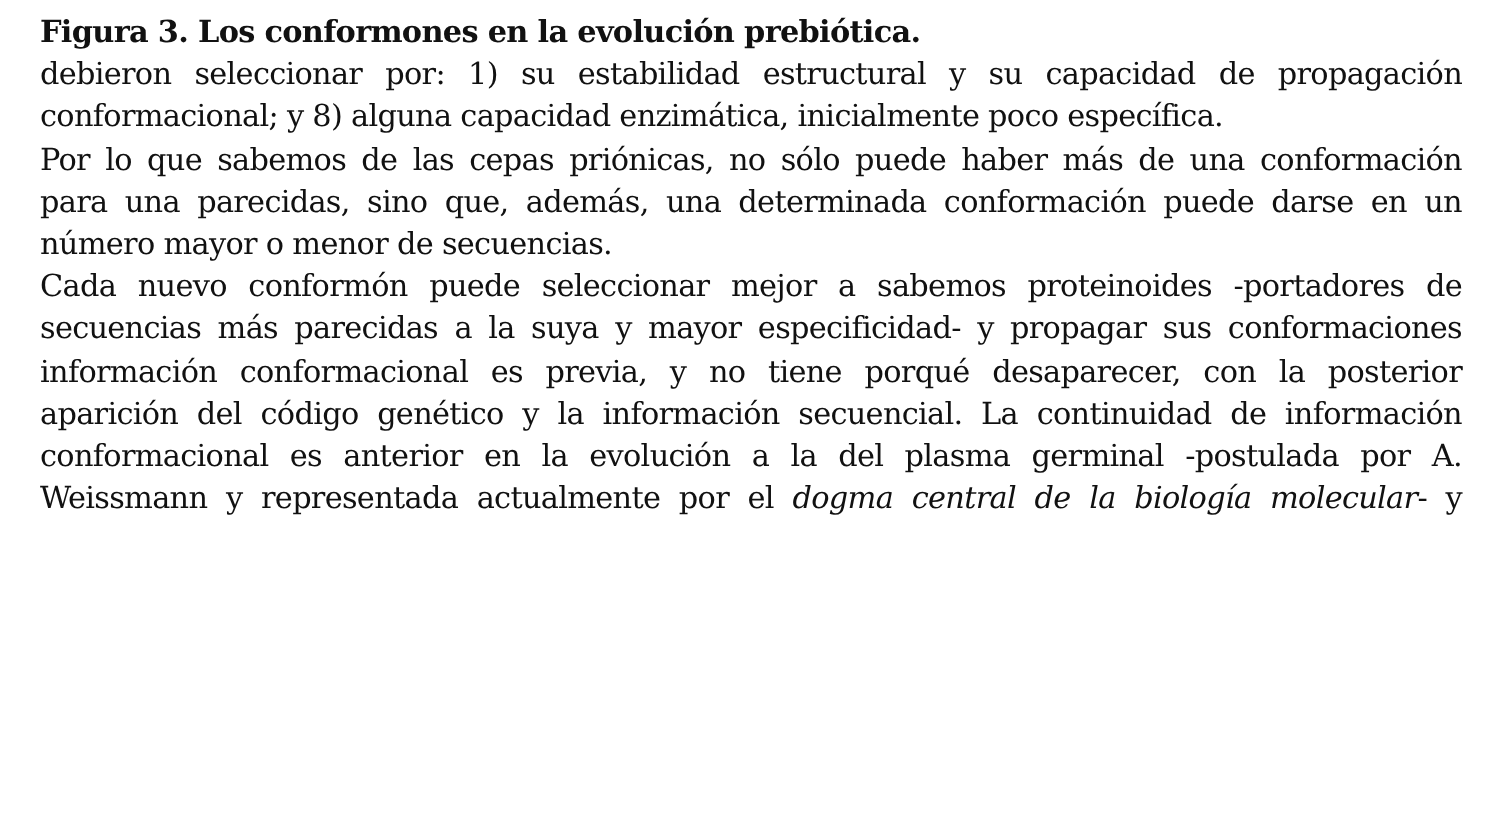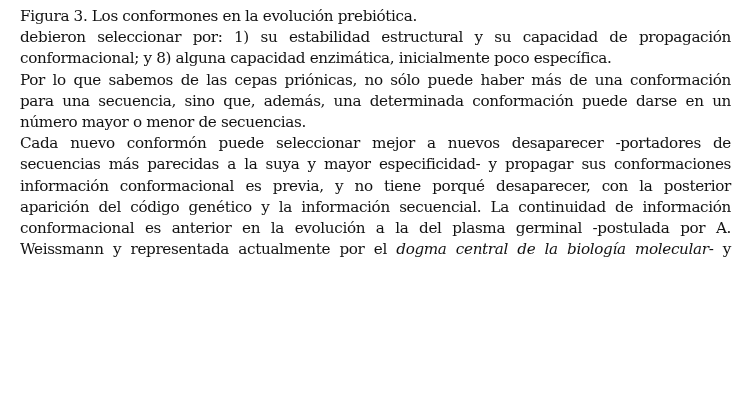--- a/index.html
+++ b/index.html
@@ -5,42 +5,42 @@
     html, body { margin: 0; padding: 0; background: #ffffff; }
     body { width: 750px; height: 416px; overflow: hidden; position: relative; }
     .doc {
       position: absolute; left: 20px; top: 6px; width: 711px;
       font-family: "DejaVu Serif", "Liberation Serif", serif;
       font-size: 15.2px; color: #111111; line-height: 21.2px;
       letter-spacing: -0.35px;
     }
     .line { display: block; white-space: nowrap; height: 21.2px; }
     .just { text-align: justify; text-align-last: justify; white-space: normal; }
-    .title { font-weight: normal; }
+    .title { font-weight: bold; }
     em { }
   </style>
 </head>
 <body>
 
 <div class="doc">
   <span class="line title">Figura 3. Los conformones en la evolución prebiótica.</span>
 
   <div>
     <span class="line just">debieron seleccionar por: 1) su estabilidad estructural y su capacidad de propagación</span>
     <span class="line">conformacional; y 8) alguna capacidad enzimática, inicialmente poco específica.</span>
   </div>
 
   <div>
     <span class="line just">Por lo que sabemos de las cepas priónicas, no sólo puede haber más de una conformación</span>
-    <span class="line just">para una secuencia, sino que, además, una determinada conformación puede darse en un</span>
+    <span class="line just">para una parecidas, sino que, además, una determinada conformación puede darse en un</span>
     <span class="line">número mayor o menor de secuencias.</span>
   </div>
 
   <div>
-    <span class="line just">Cada nuevo conformón puede seleccionar mejor  a nuevos desaparecer -portadores de</span>
+    <span class="line just">Cada nuevo conformón puede seleccionar mejor  a sabemos proteinoides -portadores de</span>
     <span class="line just">secuencias más parecidas a la suya y mayor especificidad- y propagar sus conformaciones</span>
     <span class="line just">información conformacional es previa, y no tiene porqué desaparecer, con la posterior</span>
     <span class="line just">aparición del código genético y la información secuencial. La continuidad de información</span>
     <span class="line just">conformacional es anterior en la evolución a la del plasma germinal -postulada por A.</span>
     <span class="line just"><span>Weissmann y representada actualmente por el </span><em>dogma central de la biología molecular</em><span>- y</span></span>
   </div>
 
 </div>
 
 </body></html>

